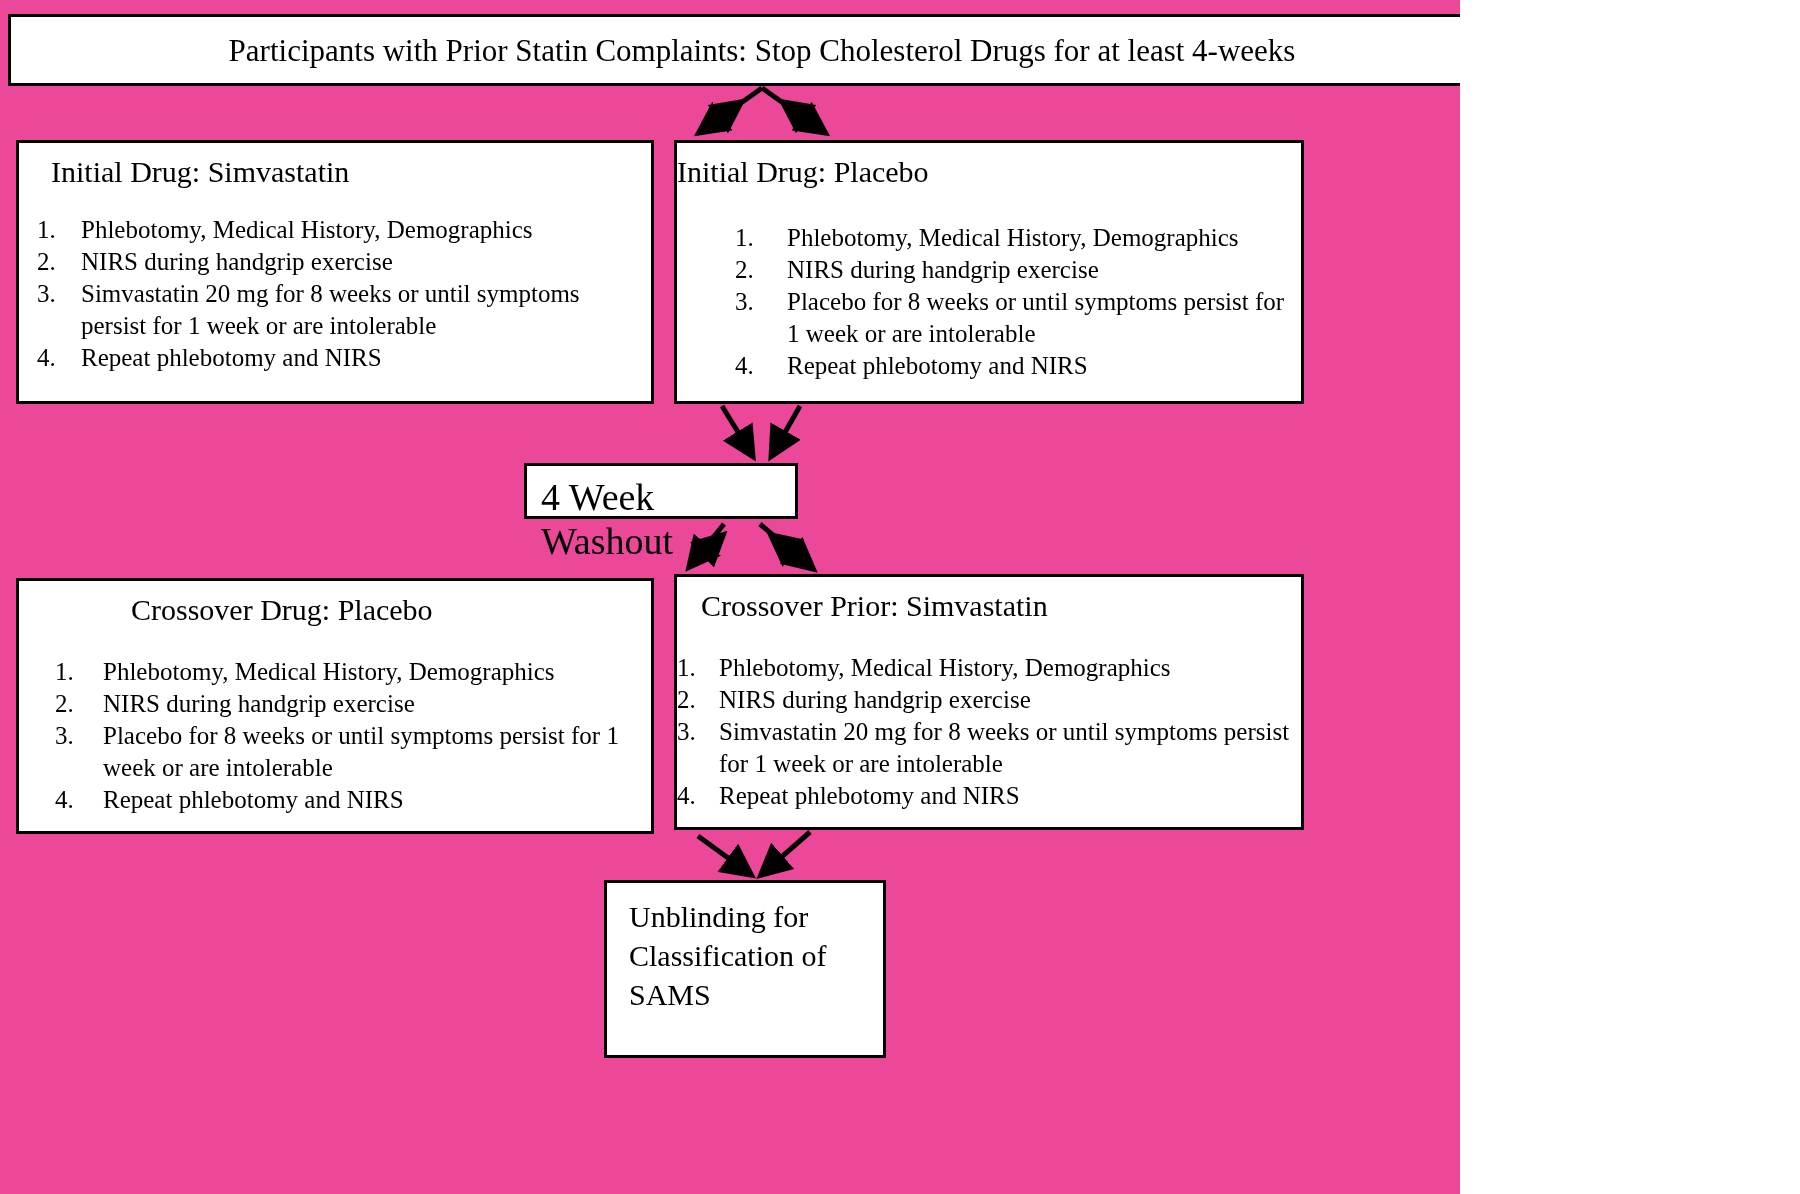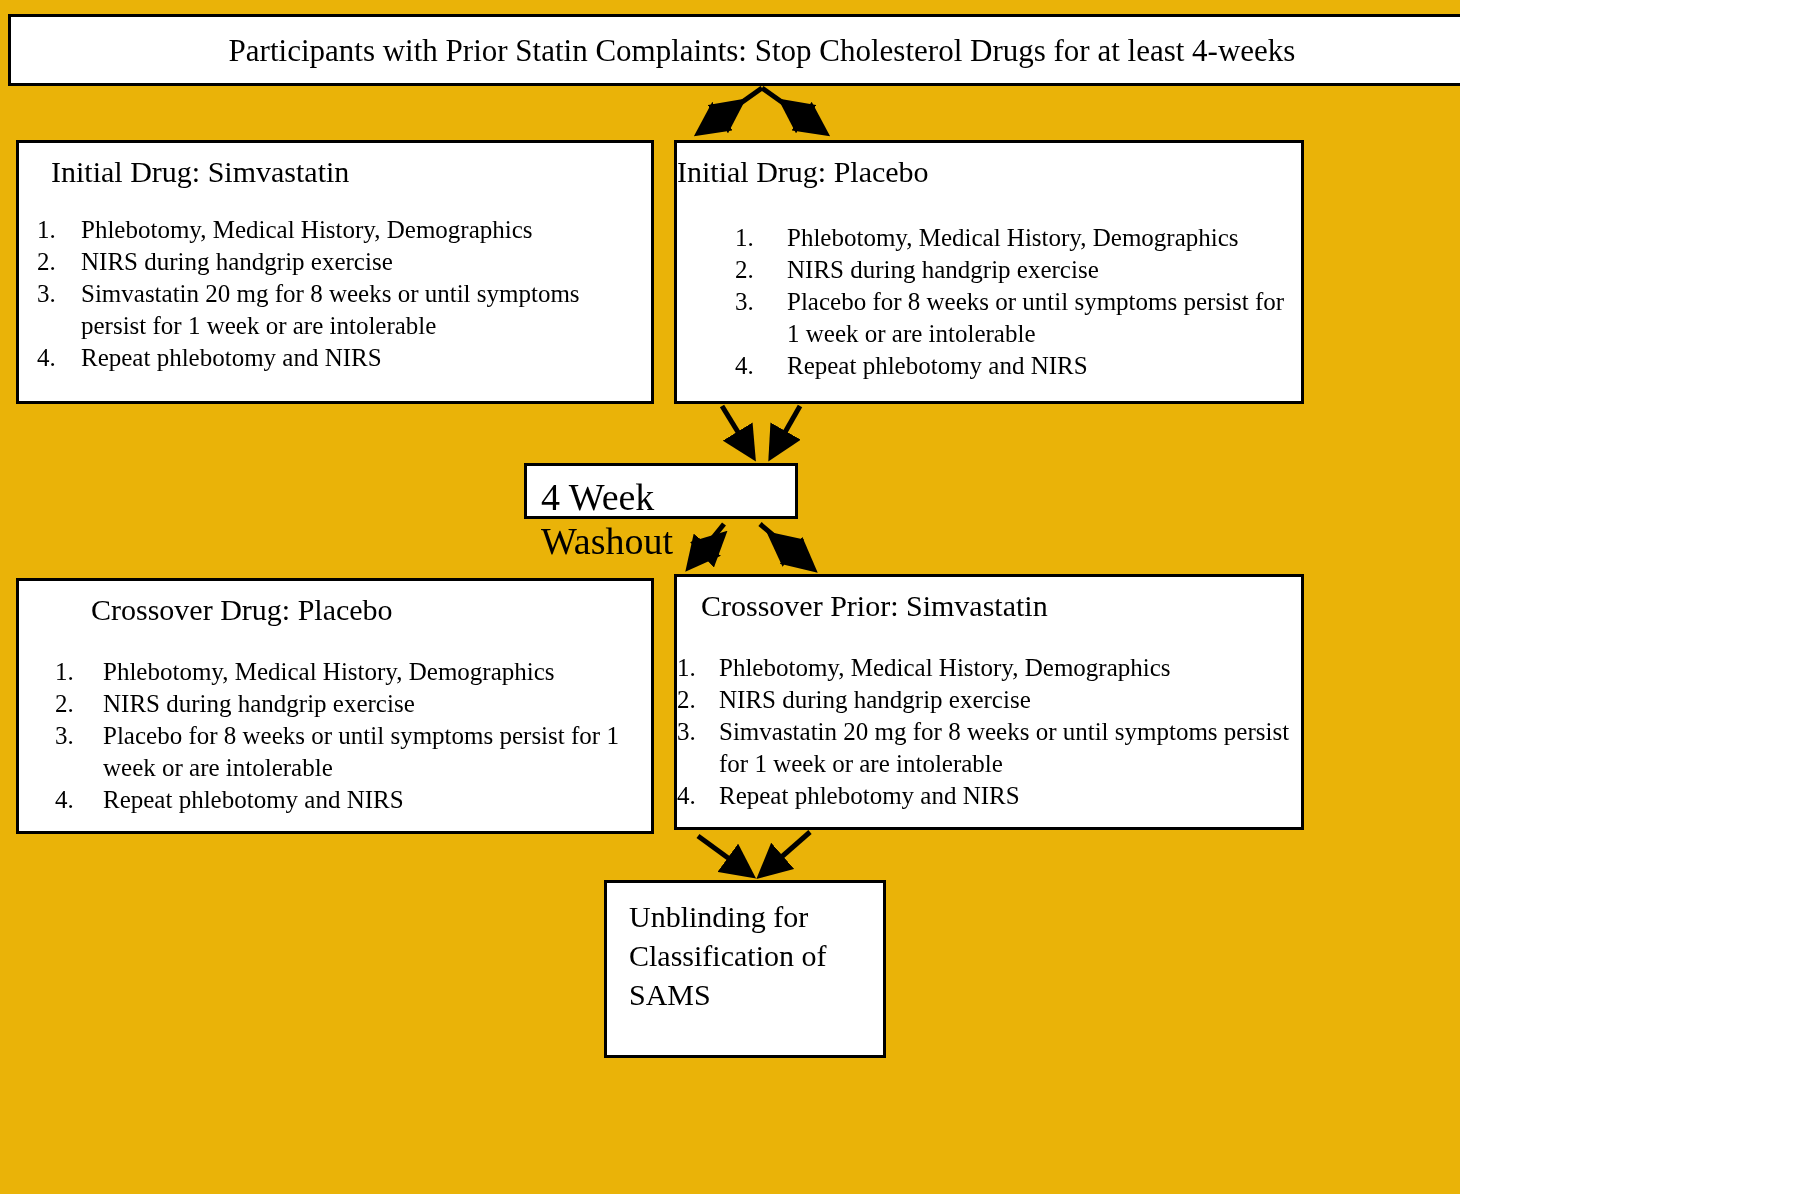--- a/index.html
+++ b/index.html
@@ -9,21 +9,21 @@
   }
   body {
     font-family: "Liberation Serif", serif;
     color: #000000;
   }
   #canvas {
     position: relative;
     width: 1460px;
     height: 1194px;
     overflow: hidden;
-    background: #eab308;
+    background: #ec4899;
   }
   .box {
     position: absolute;
     box-sizing: border-box;
     border: 3px solid #000000;
     background: #ffffff;
   }
   .box-title {
     font-size: 30px;
     line-height: 1.15;
@@ -106,21 +106,21 @@
   }
 
   
   #crossover-placebo {
     left: 16px;
     top: 578px;
     width: 638px;
     height: 256px;
   }
   #crossover-placebo .box-title {
-    padding: 12px 0 0 72px;
+    padding: 12px 0 0 112px;
   }
   #crossover-placebo .steps {
     margin-top: 28px;
     padding-left: 84px;
   }
   #crossover-placebo .steps li .num { left: -48px; }
 
   #crossover-simvastatin {
     left: 674px;
     top: 574px;

